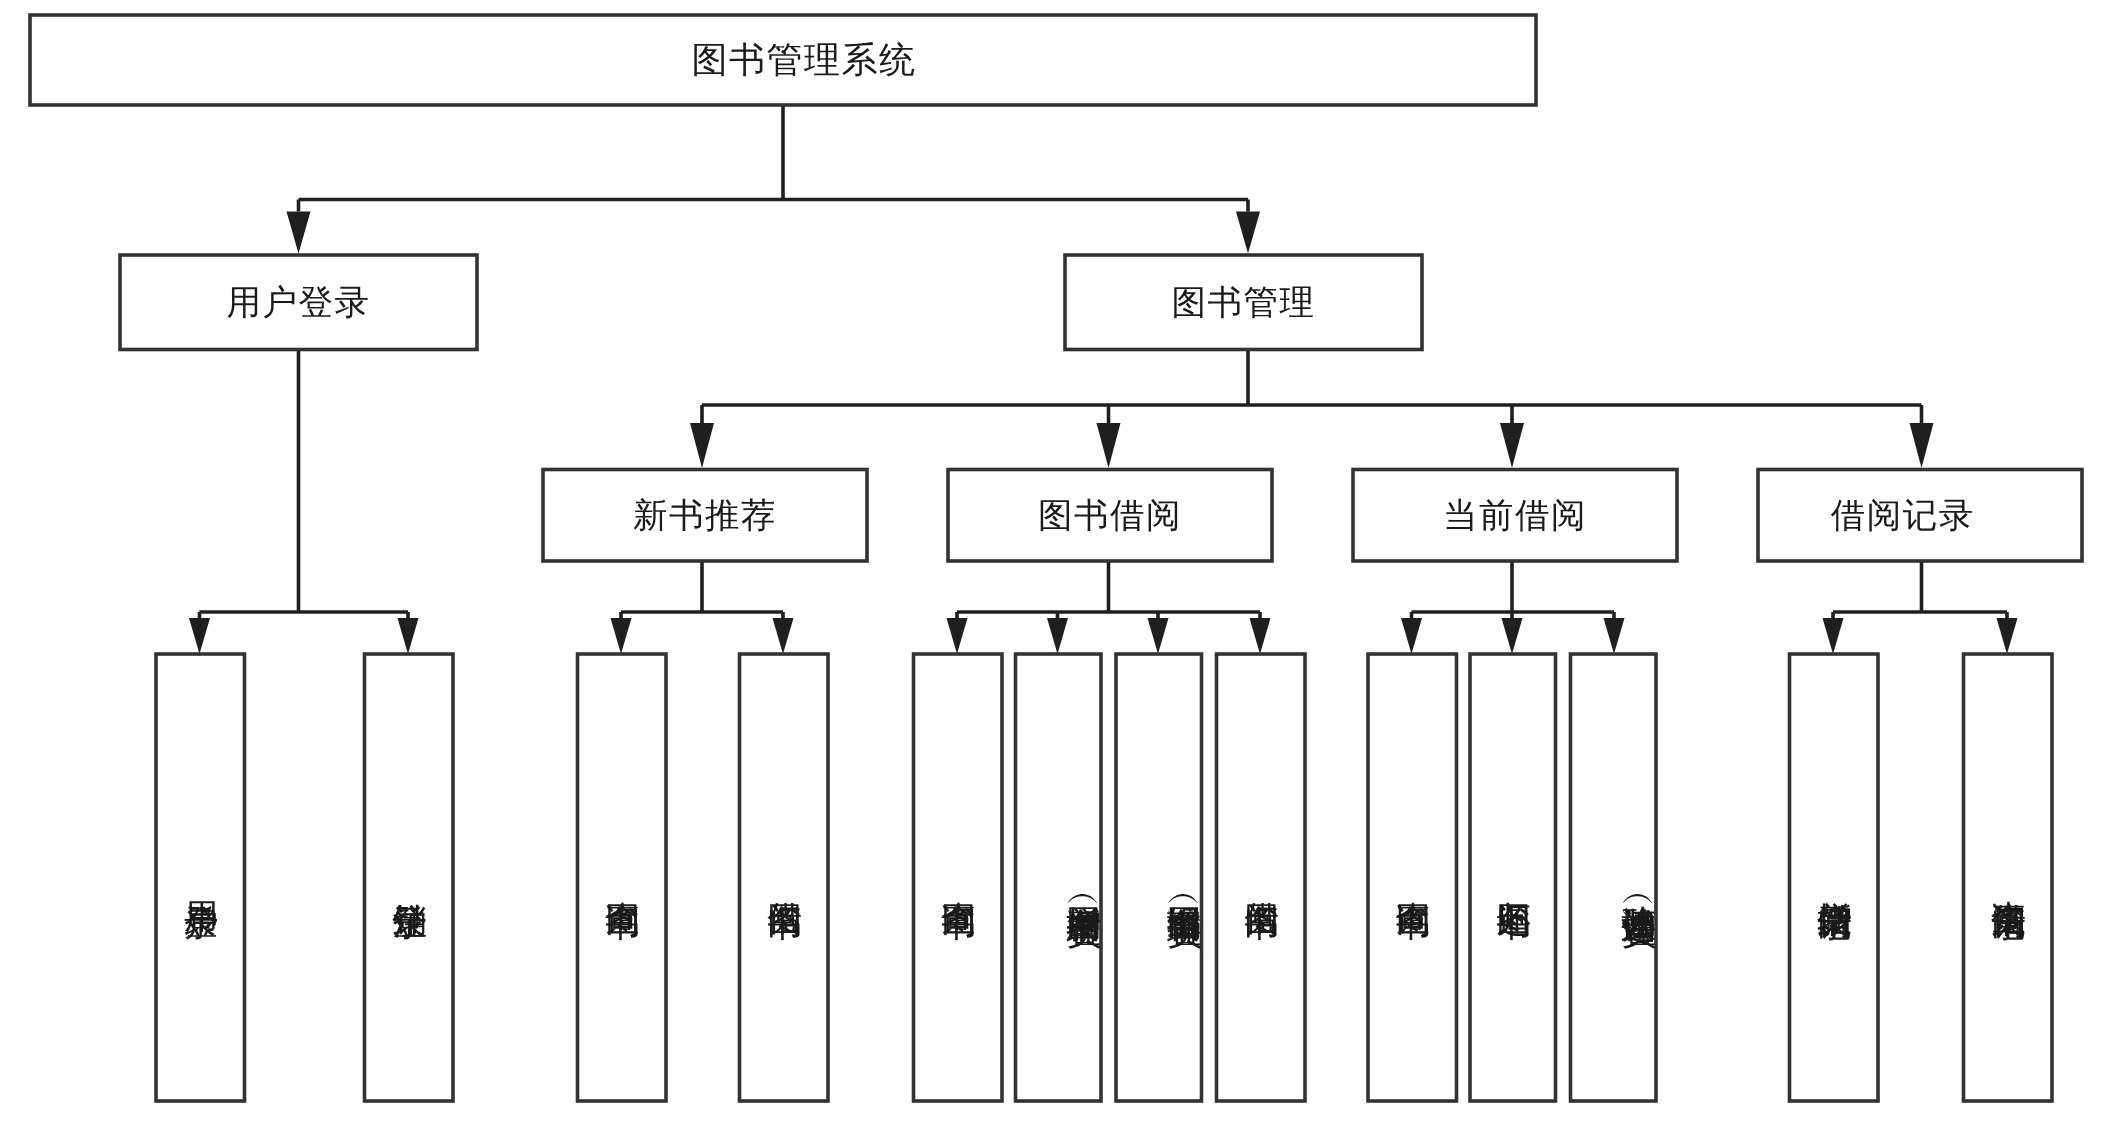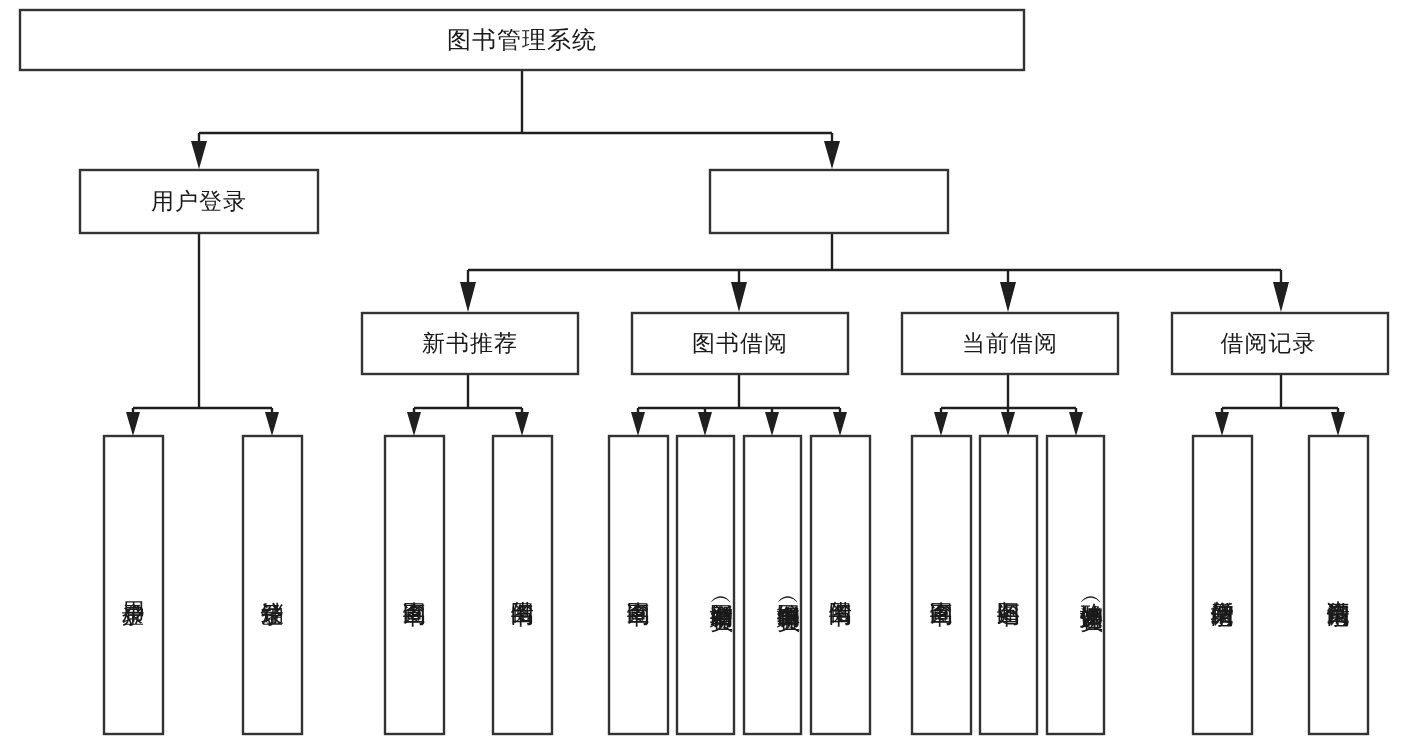--- a/index.html
+++ b/index.html
@@ -186,23 +186,24 @@
     <rect class="node-box" x="811" y="436" width="59" height="298"></rect>
 
     <rect class="node-box" x="912" y="436" width="59" height="298"></rect>
     <rect class="node-box" x="980" y="436" width="57" height="298"></rect>
     <rect class="node-box" x="1047" y="436" width="57" height="298"></rect>
 
     <rect class="node-box" x="1193" y="436" width="59" height="298"></rect>
     <rect class="node-box" x="1309" y="436" width="59" height="298"></rect>
   </svg>
 
-  <div class="hlabel-wrap title-label-wrap" style="left:20px; top:10px; width:1004px; height:60px;">图书管理系统</div>
+  <div class="hlabel-wrap title-label-wrap" style="left:20px; top:10px; width:1004px; height:60px;padding-left:14px;">图书管理系统</div>
 
   <div class="hlabel-wrap" style="left:80px; top:170px; width:238px; height:63px;">用户登录</div>
+  <div class="hlabel-wrap" style="left:710px; top:170px; width:238px; height:63px;">图书管理</div>
 
   <div class="hlabel-wrap" style="left:362px; top:313px; width:216px; height:61px;">新书推荐</div>
   <div class="hlabel-wrap" style="left:902px; top:313px; width:216px; height:61px;">当前借阅</div>
   <div class="hlabel-wrap" style="left:632px; top:313px; width:216px; height:61px;">图书借阅</div>
   <div class="hlabel-wrap" style="left:1172px; top:313px; width:193px; height:61px;">借阅记录</div>
 
   <div class="vlabel-wrap" style="left:104px; top:436px; width:59px; height:298px;">用户登录</div>
   <div class="vlabel-wrap" style="left:243px; top:436px; width:59px; height:298px;">注销登录</div>
 
   <div class="vlabel-wrap" style="left:385px; top:436px; width:59px; height:298px;">查询图书</div>

